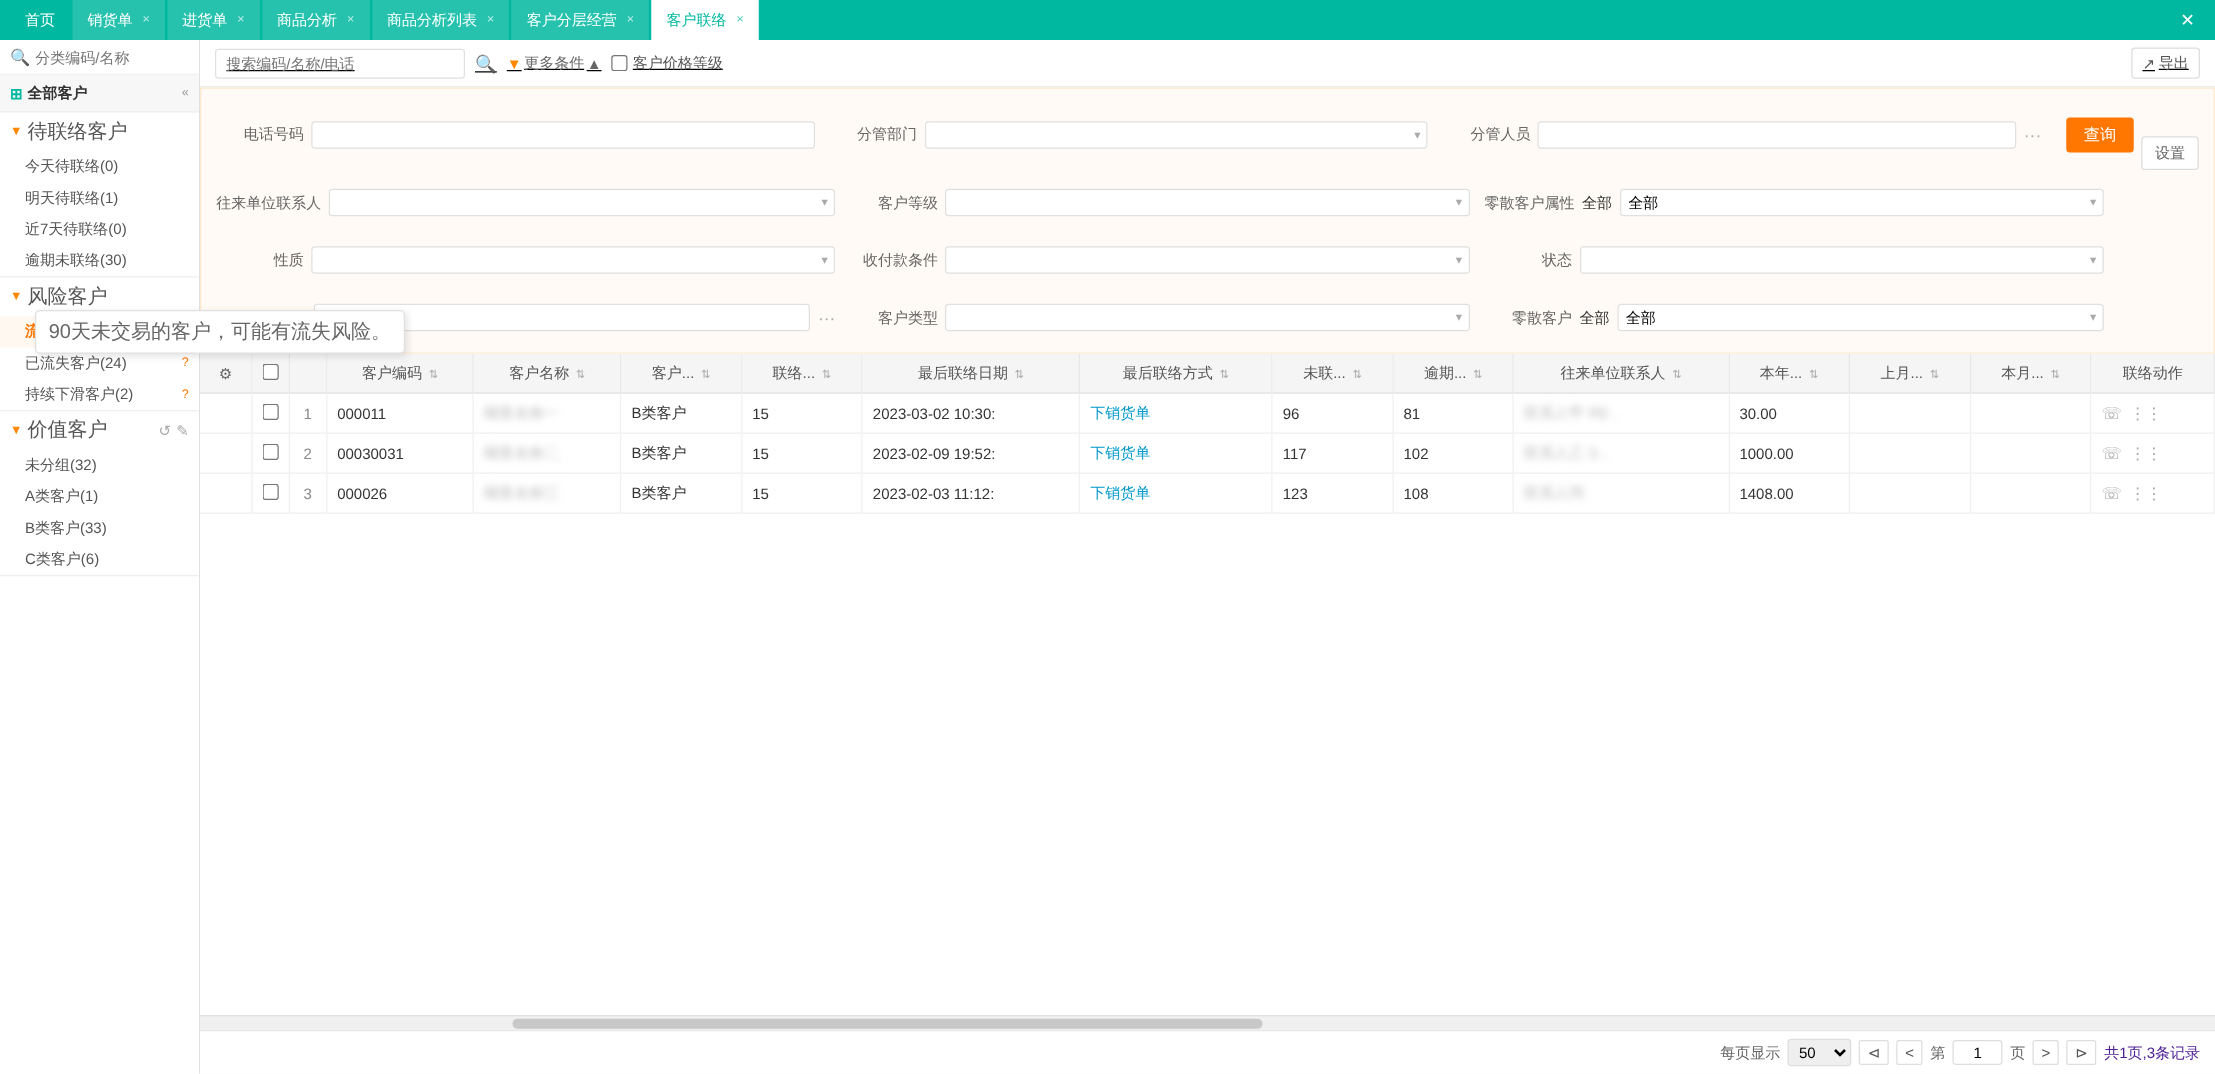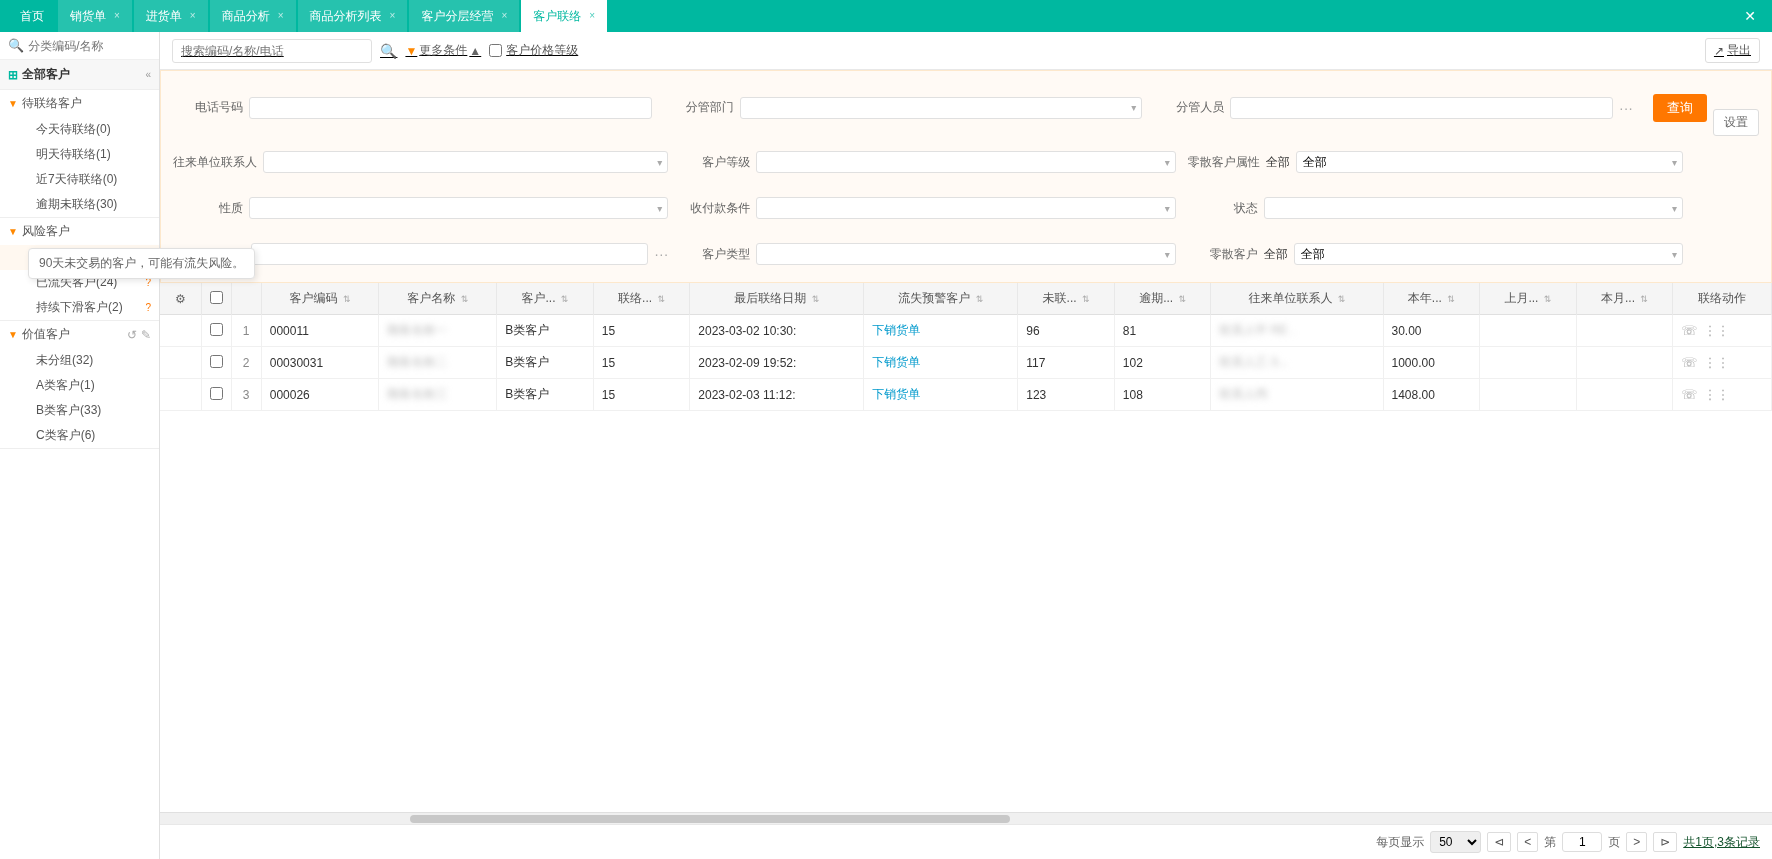--- a/index.html
+++ b/index.html
@@ -118,24 +118,24 @@
       cursor: pointer;
       color: #333;
     }
     .sidebar-group-header .arrow {
       color: #ff8800;
       margin-right: 4px;
       font-size: 10px;
     }
     .sidebar-group-header .label {
       color: #555;
-      font-size: 12px;
+      font-size: 16px;
     }
     .sidebar-item {
-      padding: 4px 8px 4px 36px;
+      padding: 4px 8px 4px 20px;
       cursor: pointer;
       color: #555;
       display: flex;
       align-items: center;
       justify-content: space-between;
     }
     .sidebar-item.active {
       color: #ff7700;
       background: #fff8f0;
       font-weight: bold;
@@ -149,21 +149,21 @@
 
     
     .tooltip-box {
       position: absolute;
       left: 28px;
       top: 248px;
       background: white;
       border: 1px solid #e0e0e0;
       border-radius: 4px;
       padding: 6px 10px;
-      font-size: 12px;
+      font-size: 16px;
       color: #666;
       z-index: 100;
       box-shadow: 2px 2px 6px rgba(0,0,0,0.1);
       white-space: nowrap;
     }
 
     
     .content-area {
       flex: 1;
       display: flex;
@@ -396,21 +396,21 @@
     }
     .pagination .page-btn {
       border: 1px solid #ddd;
       background: white;
       padding: 2px 6px;
       cursor: pointer;
       color: #555;
       border-radius: 2px;
     }
     .pagination .page-btn:disabled { color: #ccc; cursor: not-allowed; }
-    .pagination .total-info { color: #14532d; text-decoration: underline; }
+    .pagination .total-info { color: #4c1d95; }
     .pagination input.page-input {
       border: 1px solid #ddd;
       border-radius: 3px;
       width: 40px;
       text-align: center;
       padding: 2px 4px;
       font-size: 12px;
     }
 
     
@@ -728,21 +728,21 @@
             </th>
             <th>
               <span>联络...</span>
               <span class="sort-icon">⇅</span>
             </th>
             <th>
               <span>最后联络日期</span>
               <span class="sort-icon">⇅</span>
             </th>
             <th>
-              <span>流失预警客户</span>
+              <span>最后联络方式</span>
               <span class="sort-icon">⇅</span>
             </th>
             <th>
               <span>未联...</span>
               <span class="sort-icon">⇅</span>
             </th>
             <th>
               <span>逾期...</span>
               <span class="sort-icon">⇅</span>
             </th>

